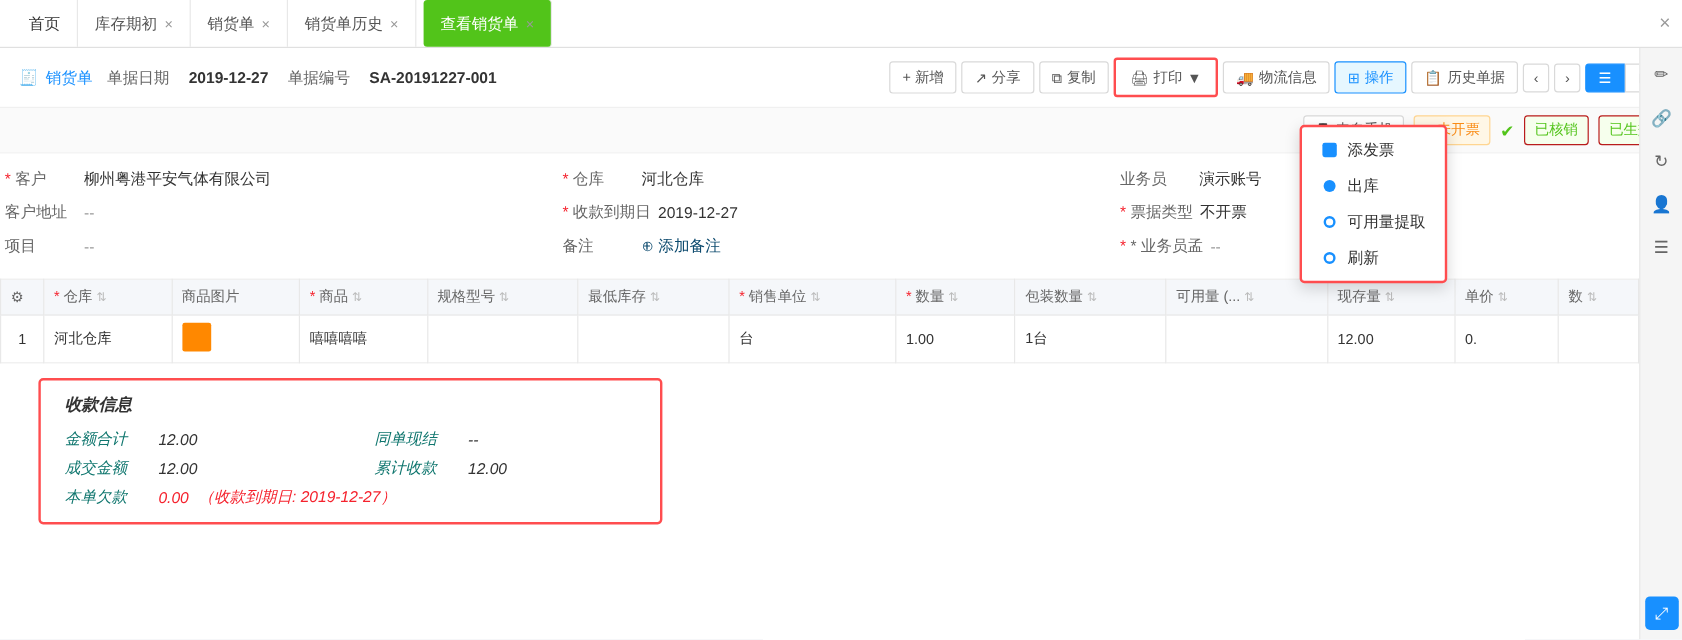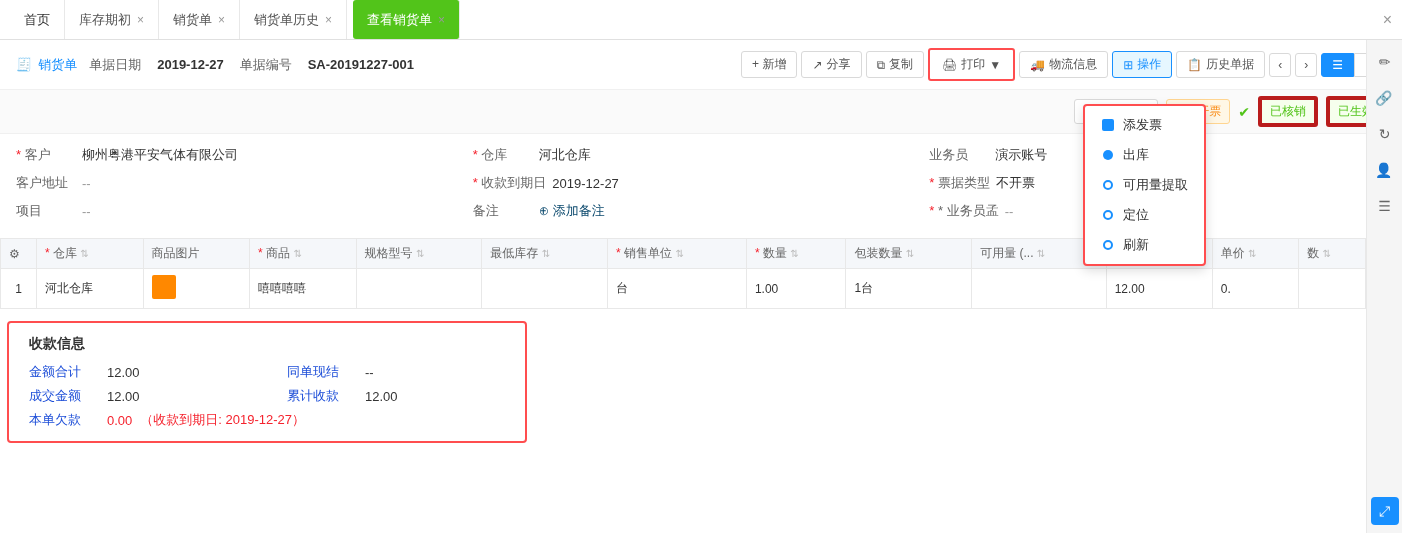--- a/index.html
+++ b/index.html
@@ -73,38 +73,38 @@
     .header-tab-btn.active {
       background: #1890ff; color: #fff; border-color: #1890ff;
     }
     .header-tab-btn:first-child { border-radius: 3px 0 0 3px; }
     .header-tab-btn:last-child { border-radius: 0 3px 3px 0; }
 
     
     .badge {
       padding: 3px 8px; border-radius: 3px; font-size: 12px; cursor: pointer;
     }
-    .badge-green { background: #f6ffed; color: #52c41a; border: 4px solid #b91c1c; }
+    .badge-green { background: #f6ffed; color: #52c41a; border: 1px solid #b91c1c; }
 
     
     .toolbar-row2 {
       display: flex; align-items: center; padding: 6px 16px;
       background: #fafafa; border-bottom: 1px solid #f0f0f0; gap: 8px;
       justify-content: flex-end;
     }
     .small-btn {
       display: flex; align-items: center; gap: 3px; padding: 3px 8px;
       border: 1px solid #d9d9d9; border-radius: 3px; background: #fff;
       cursor: pointer; font-size: 12px; color: #555;
     }
     .small-btn.orange { background: #fff7e6; border-color: #ffd591; color: #fa8c16; }
 
     
     .form-area {
-      padding: 12px 16px 8px;
+      padding: 12px 4px 8px;
       background: #fff;
     }
     .form-row {
       display: flex; align-items: center; gap: 0; margin-bottom: 10px;
     }
     .form-field {
       display: flex; align-items: center; gap: 6px; flex: 1;
     }
     .field-label {
       color: #666; font-size: 13px; white-space: nowrap; min-width: 60px;
@@ -130,30 +130,30 @@
     }
     .data-table tr:nth-child(even) td { background: #fafafa; }
     .data-table .subtotal td { background: #f5f5f5; font-weight: bold; }
     .col-settings { width: 36px; text-align: center; }
     .required-star { color: #f5222d; }
     .sort-icon { color: #bbb; font-size: 10px; }
 
     
     .payment-box {
       border: 2px solid #ff4d4f; border-radius: 4px; padding: 12px 20px;
-      margin: 8px 7px; background: #fff; display: inline-block; min-width: 520px;
+      margin: 8px 32px; background: #fff; display: inline-block; min-width: 520px; font-style: italic;
     }
     .payment-title { font-size: 14px; font-weight: bold; margin-bottom: 10px; }
     .payment-grid {
       display: grid; grid-template-columns: 1fr 1fr; gap: 6px 40px;
     }
     .payment-row {
       display: flex; align-items: center; gap: 8px; font-size: 13px;
     }
-    .payment-label { color: #1d4ed8; min-width: 70px; }
+    .payment-label { color: #0f766e; min-width: 70px; }
     .payment-value { color: #333; }
     .payment-value.red { color: #f5222d; }
     .payment-value.link { color: #f5222d; }
 
     
     .dropdown-overlay {
       position: absolute;
       top: 64px; right: 196px;
       background: #fff;
       border: 2px solid #ff4d4f;
@@ -437,26 +437,20 @@
       <div class="dropdown-item">
         <span class="dropdown-icon">
           <div class="icon-circle-outline"></div>
         </span>
         <span>可用量提取</span>
       </div>
       <div class="dropdown-item">
         <span class="dropdown-icon">
           <div class="icon-circle-outline"></div>
         </span>
-        <span>定位</span>
-      </div>
-      <div class="dropdown-item">
-        <span class="dropdown-icon">
-          <div class="icon-circle-outline"></div>
-        </span>
         <span>刷新</span>
       </div>
     </div>
 
     <div class="right-sidebar">
       <div class="sidebar-icon">✏</div>
       <div class="sidebar-icon">🔗</div>
       <div class="sidebar-icon">↻</div>
       <div class="sidebar-icon">👤</div>
       <div class="sidebar-icon">☰</div>

